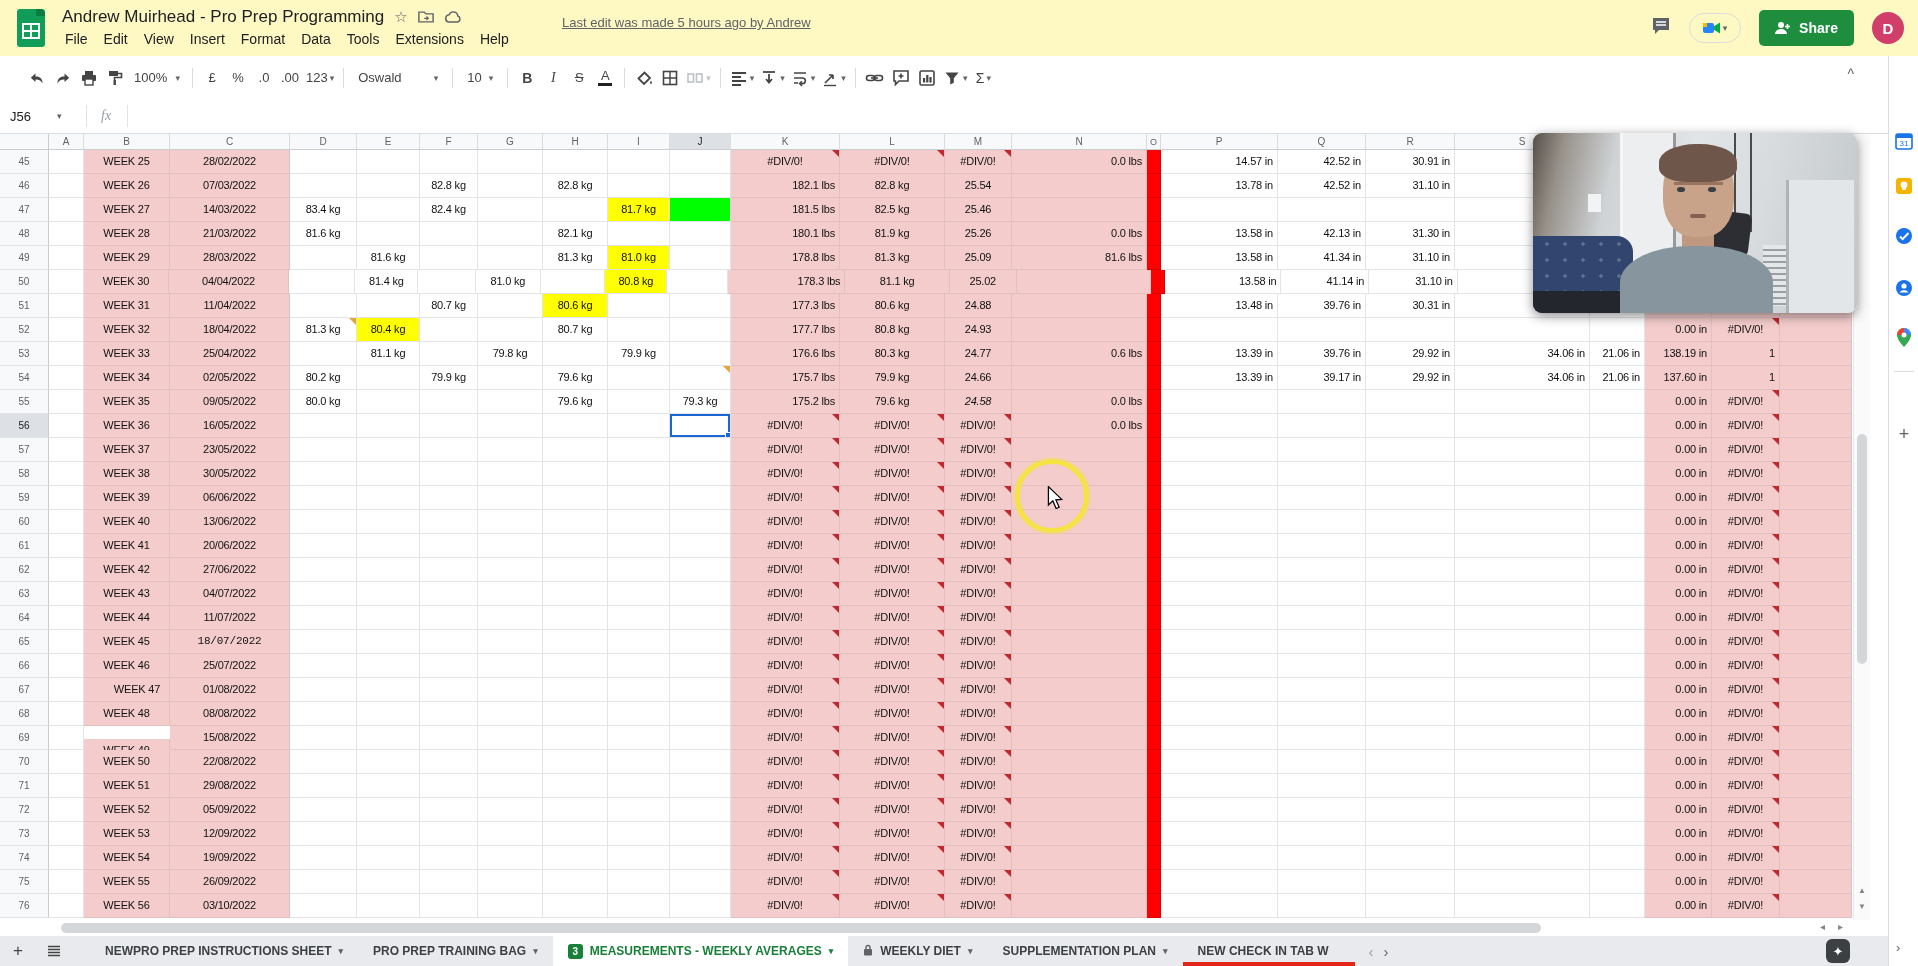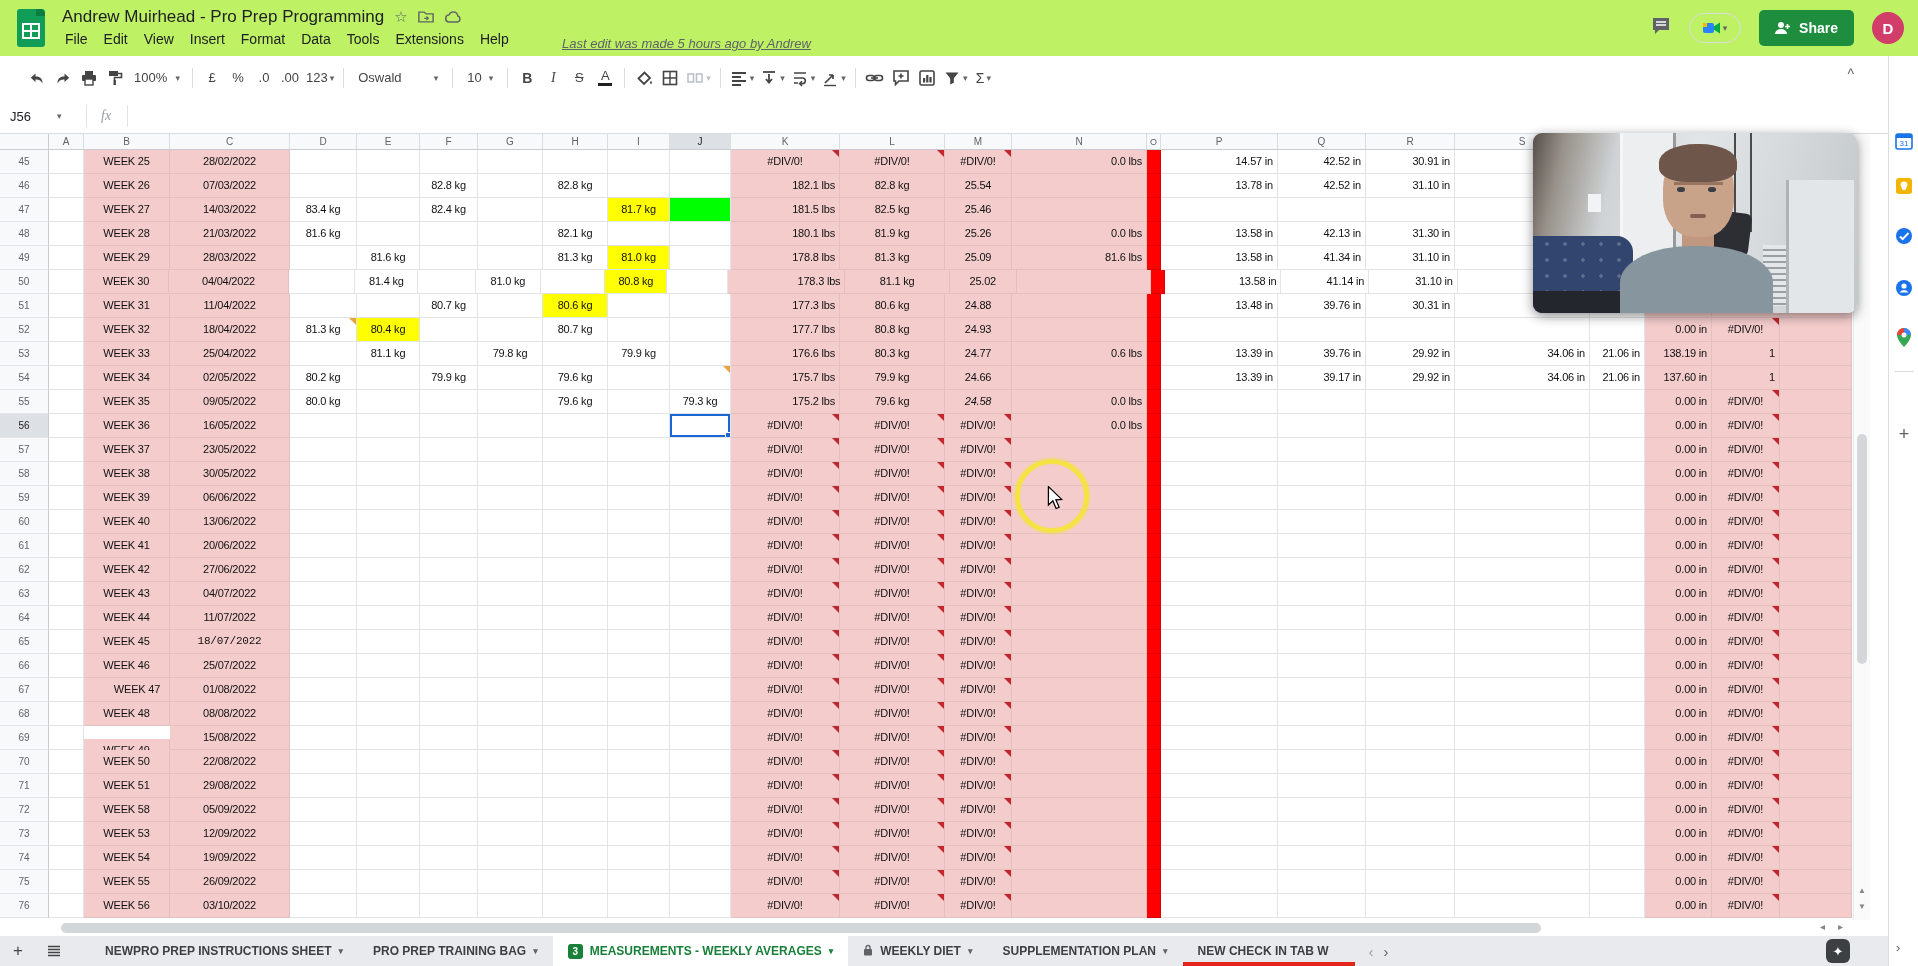--- a/index.html
+++ b/index.html
@@ -2,21 +2,21 @@
 <html><head>
 <meta charset="utf-8">
 <style>
   * { margin:0; padding:0; box-sizing:border-box; }
   html,body { width:1918px; height:966px; overflow:hidden; background:#fff;
     font-family:"Liberation Sans", sans-serif; }
   .abs { position:absolute; }
   #app { position:relative; width:1918px; height:966px; background:#fff; }
 
   
-  #header { position:absolute; left:0; top:0; width:1918px; height:56px; background:#bef264; }
+  #header { position:absolute; left:0; top:0; width:1918px; height:56px; background:#fef9c3; }
   #logo { position:absolute; left:16px; top:8px; width:30px; height:40px; }
   #title-row { position:absolute; left:62px; top:5px; height:24px; display:flex; align-items:center; gap:10px; }
   #doc-title { font-size:17px; color:#202124; white-space:nowrap; }
   .tiny-ic { color:#5f6368; font-size:15px; display:inline-flex; align-items:center; }
   #menu-row { position:absolute; left:58px; top:28px; display:flex; align-items:center; gap:2px; }
   .menu-item { font-size:14px; color:#202124; padding:3px 7px; border-radius:4px; cursor:default; }
   #last-edit { font-size:13px; color:#5f6368; text-decoration:underline; margin-left:26px; white-space:nowrap; }
   #head-right { position:absolute; right:14px; top:8px; height:40px; display:flex; align-items:center; gap:18px; }
   #meet-pill { width:52px; height:30px; border:1px solid #dadce0; border-radius:15px; display:flex; align-items:center; justify-content:center; gap:2px; }
   #share-btn { height:36px; background:#1e8e3e; color:#fff; border:none; border-radius:5px;
@@ -177,21 +177,21 @@
         <span class="menu-item">File</span>
         <span class="menu-item">Edit</span>
         <span class="menu-item">View</span>
         <span class="menu-item">Insert</span>
         <span class="menu-item">Format</span>
         <span class="menu-item">Data</span>
         <span class="menu-item">Tools</span>
         <span class="menu-item">Extensions</span>
         <span class="menu-item">Help</span>
       </div>
-    <span id="last-edit" class="abs" style="left:536px; top:36px;font-style:italic;">Last edit was made 5 hours ago by Andrew</span>
+    <span id="last-edit" class="abs" style="left:536px; top:15px;">Last edit was made 5 hours ago by Andrew</span>
     <div id="head-right">
       <span>
         <svg width="20" height="18" viewBox="0 0 20 18">
             <path d="M2 1 h16 v12 h-10 l-4 4 v-4 h-2 z" fill="#5f6368"></path>
             <path d="M5 5 h10 M5 8 h10" stroke="#fff" stroke-width="1.4"></path>
           </svg>
       </span>
       <div id="meet-pill">
         <svg width="18" height="14" viewBox="0 0 18 14">
             <rect x="0" y="2" width="11" height="10" rx="2" fill="#2684fc"></rect>
@@ -1099,21 +1099,21 @@
         <div class="cell ar" style="width: 89px;"></div>
         <div class="cell ar" style="width: 135px;"></div>
         <div class="cell ar" style="width: 55px;"></div>
         <div class="cell ar pk" style="width: 67px;">0.00 in</div>
         <div class="cell ac pk" style="width: 68px;">#DIV/0!<span class="tri r"></span></div>
         <div class="cell ac pk" style="width: 72px;"></div>
       </div>
       <div class="grow">
         <div class="rowh">72</div>
         <div class="cell ac" style="width: 35px;"></div>
-        <div class="cell ac pk" style="width: 86px;">WEEK 58</div>
+        <div class="cell ac pk" style="width: 86px;">WEEK 52</div>
         <div class="cell ac pk" style="width: 120px;">05/09/2022</div>
         <div class="cell ac" style="width: 67px;"></div>
         <div class="cell ac" style="width: 63px;"></div>
         <div class="cell ac" style="width: 58px;"></div>
         <div class="cell ac" style="width: 65px;"></div>
         <div class="cell ac" style="width: 65px;"></div>
         <div class="cell ac" style="width: 62px;"></div>
         <div class="cell ac" style="width: 61px;"></div>
         <div class="cell ac pk" style="width: 109px;">#DIV/0!<span class="tri r"></span></div>
         <div class="cell ac pk" style="width: 105px;">#DIV/0!<span class="tri r"></span></div>

